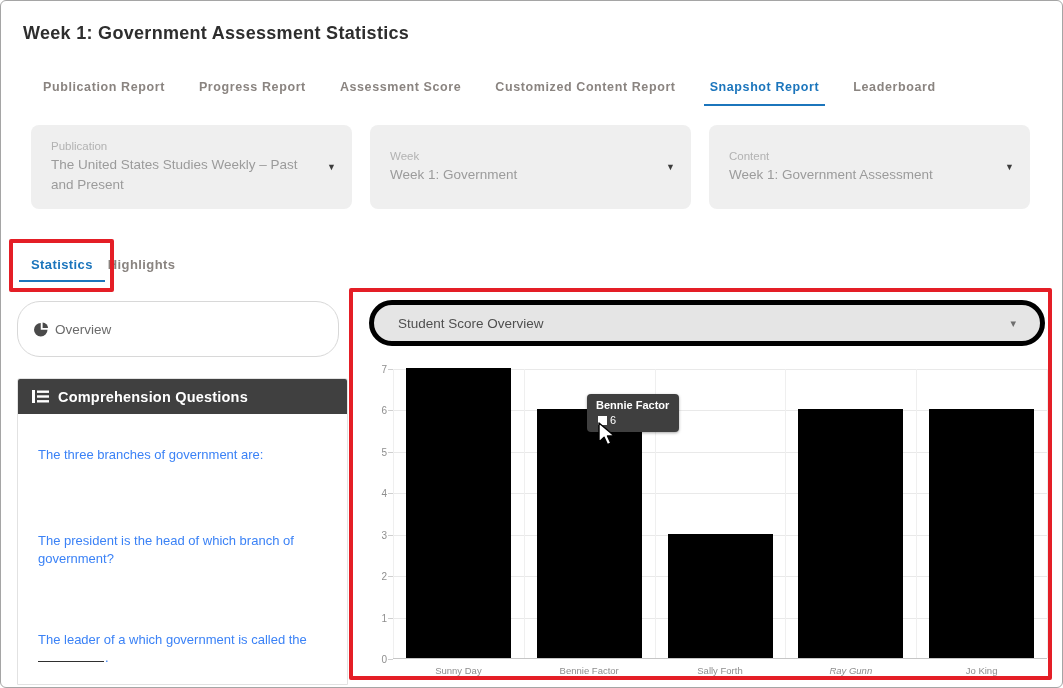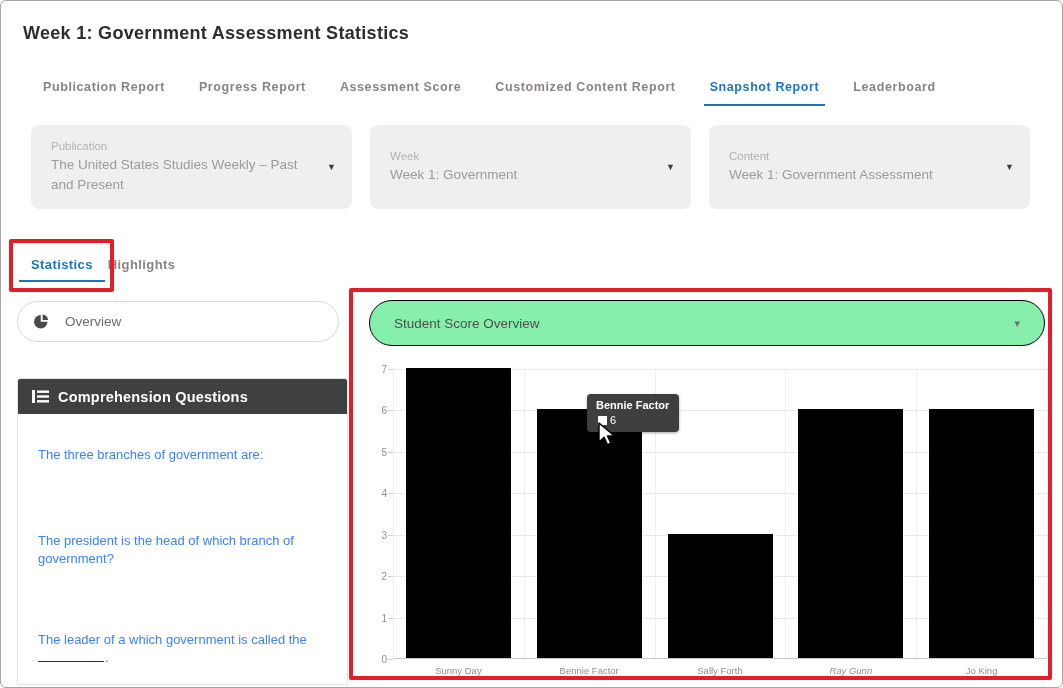--- a/index.html
+++ b/index.html
@@ -59,23 +59,23 @@
   
   .red-box {
     position: absolute; border: 4px solid #e41e26; border-radius: 2px;
     pointer-events: none; z-index: 9; background: transparent;
   }
   .red-box-statistics { left: 8px; top: 238px; width: 105px; height: 53px; }
   .red-box-chart { left: 348px; top: 287px; width: 703px; height: 392px; }
 
   
   .overview-pill {
-    position: absolute; left: 16px; top: 300px; width: 322px; height: 41px;
+    position: absolute; left: 16px; top: 300px; width: 322px; height: 56px;
     border: 1px solid #d8d8d8; border-radius: 23px; background: #fff;
-    display: flex; align-items: center; gap: 16px; padding: 0 16px;
+    display: flex; align-items: center; gap: 6px; padding: 0 16px;
     font-size: 13.5px; color: #6b6b6b; cursor: pointer;
   }
   .questions-panel {
     position: absolute; left: 16px; top: 377px; width: 331px; height: 307px;
     border: 1px solid #e2e2e2; background: #fff; border-radius: 3px 3px 0 0;
   }
   .panel-header {
     height: 35px; background: #404040; color: #fff; display: flex;
     align-items: center; gap: 9px; padding: 0 14px; font-size: 14.5px;
     font-weight: 700; letter-spacing: .2px; border-radius: 2px 2px 0 0; cursor: pointer;
@@ -84,21 +84,21 @@
   .question { margin: 0 0 68px; }
   .question.q2 { margin-bottom: 62px; }
   .blank-line {
     display: inline-block; width: 66px; height: 12px;
     border-bottom: 1.5px solid #2f2f2f; margin-right: 1px;
   }
 
   
   .select-pill {
     position: absolute; left: 368px; top: 299px; width: 676px; height: 46px;
-    border: 1px solid #000000; border-radius: 23px; background: #86efac;
+    border: 5px solid #000000; border-radius: 23px; background: #e5e5e5;
     display: flex; align-items: center; padding: 0 24px;
     font-size: 13.5px; color: #4f4f4f; cursor: pointer;
   }
   .select-caret { margin-left: auto; font-size: 11px; color: #6e6e6e; }
 
   #chart { position: absolute; left: 360px; top: 362px; width: 690px; height: 322px; }
   #ylabels { position: absolute; left: 0; top: 6px; width: 26px; height: 290px; }
   .ylab { position: absolute; right: 0; transform: translateY(-50%); font-size: 10px; color: #8e8e8e; }
   #plot {
     position: absolute; left: 32px; top: 6px; width: 654px; height: 290px;

